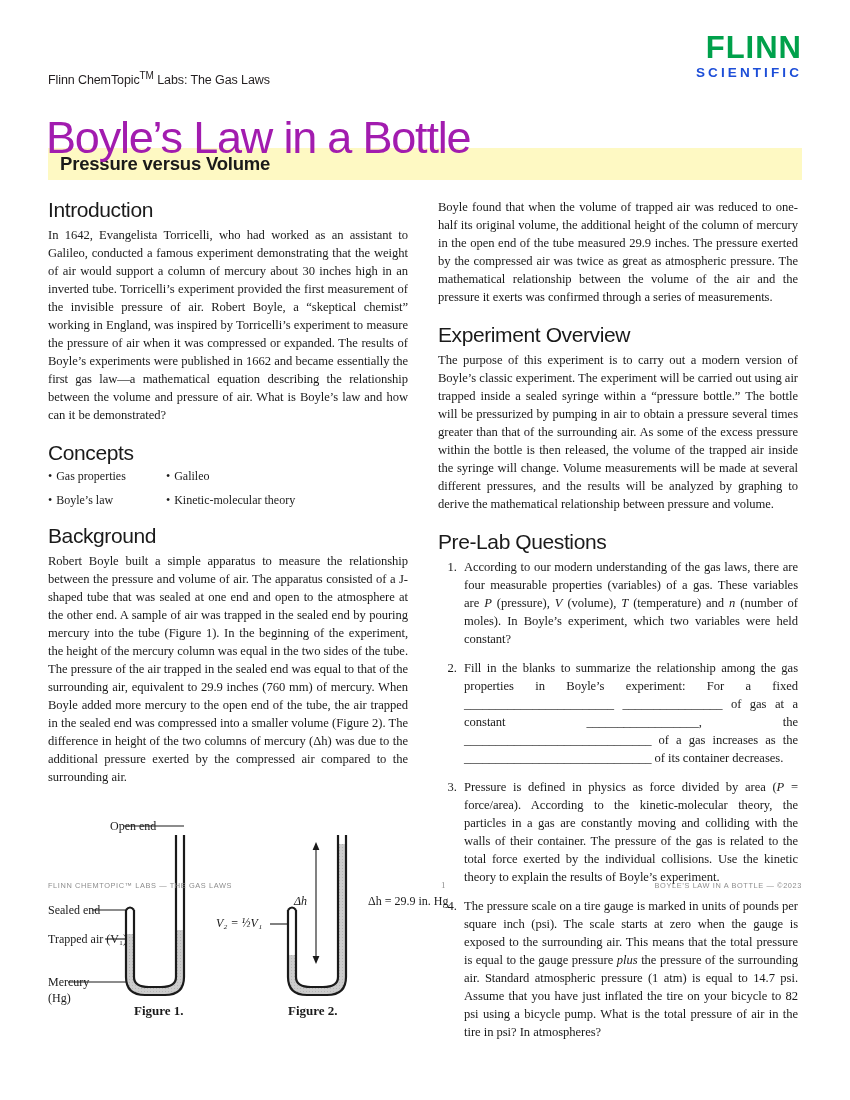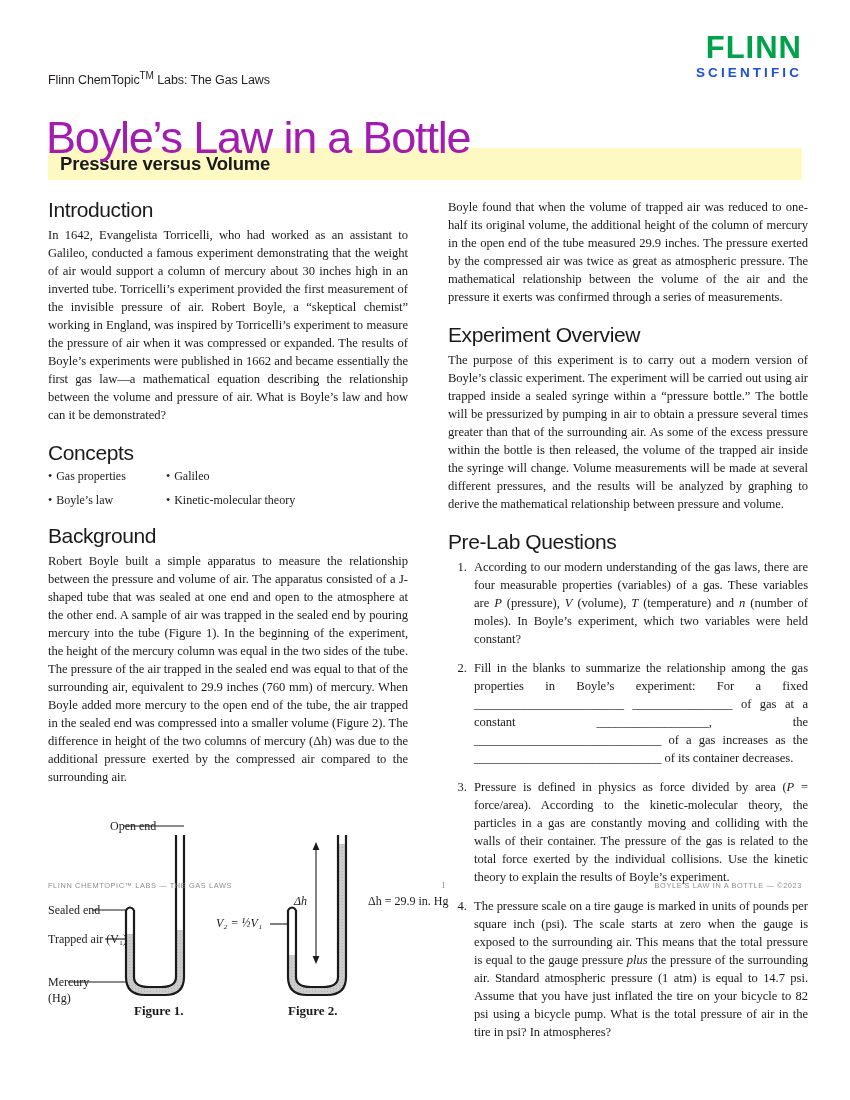--- a/index.html
+++ b/index.html
@@ -90,21 +90,21 @@
     font-family: "Liberation Sans", sans-serif;
     font-size: 18.5px;
     font-weight: bold;
     color: #1a1a1a;
     letter-spacing: -0.2px;
   }
 
   
   .columns {
     display: flex;
-    gap: 40px;
+    gap: 30px;
   }
   .col {
     width: 360px;
     flex: 0 0 360px;
   }
 
   h2.section {
     font-family: "Liberation Sans", sans-serif;
     font-size: 21px;
     font-weight: normal;

